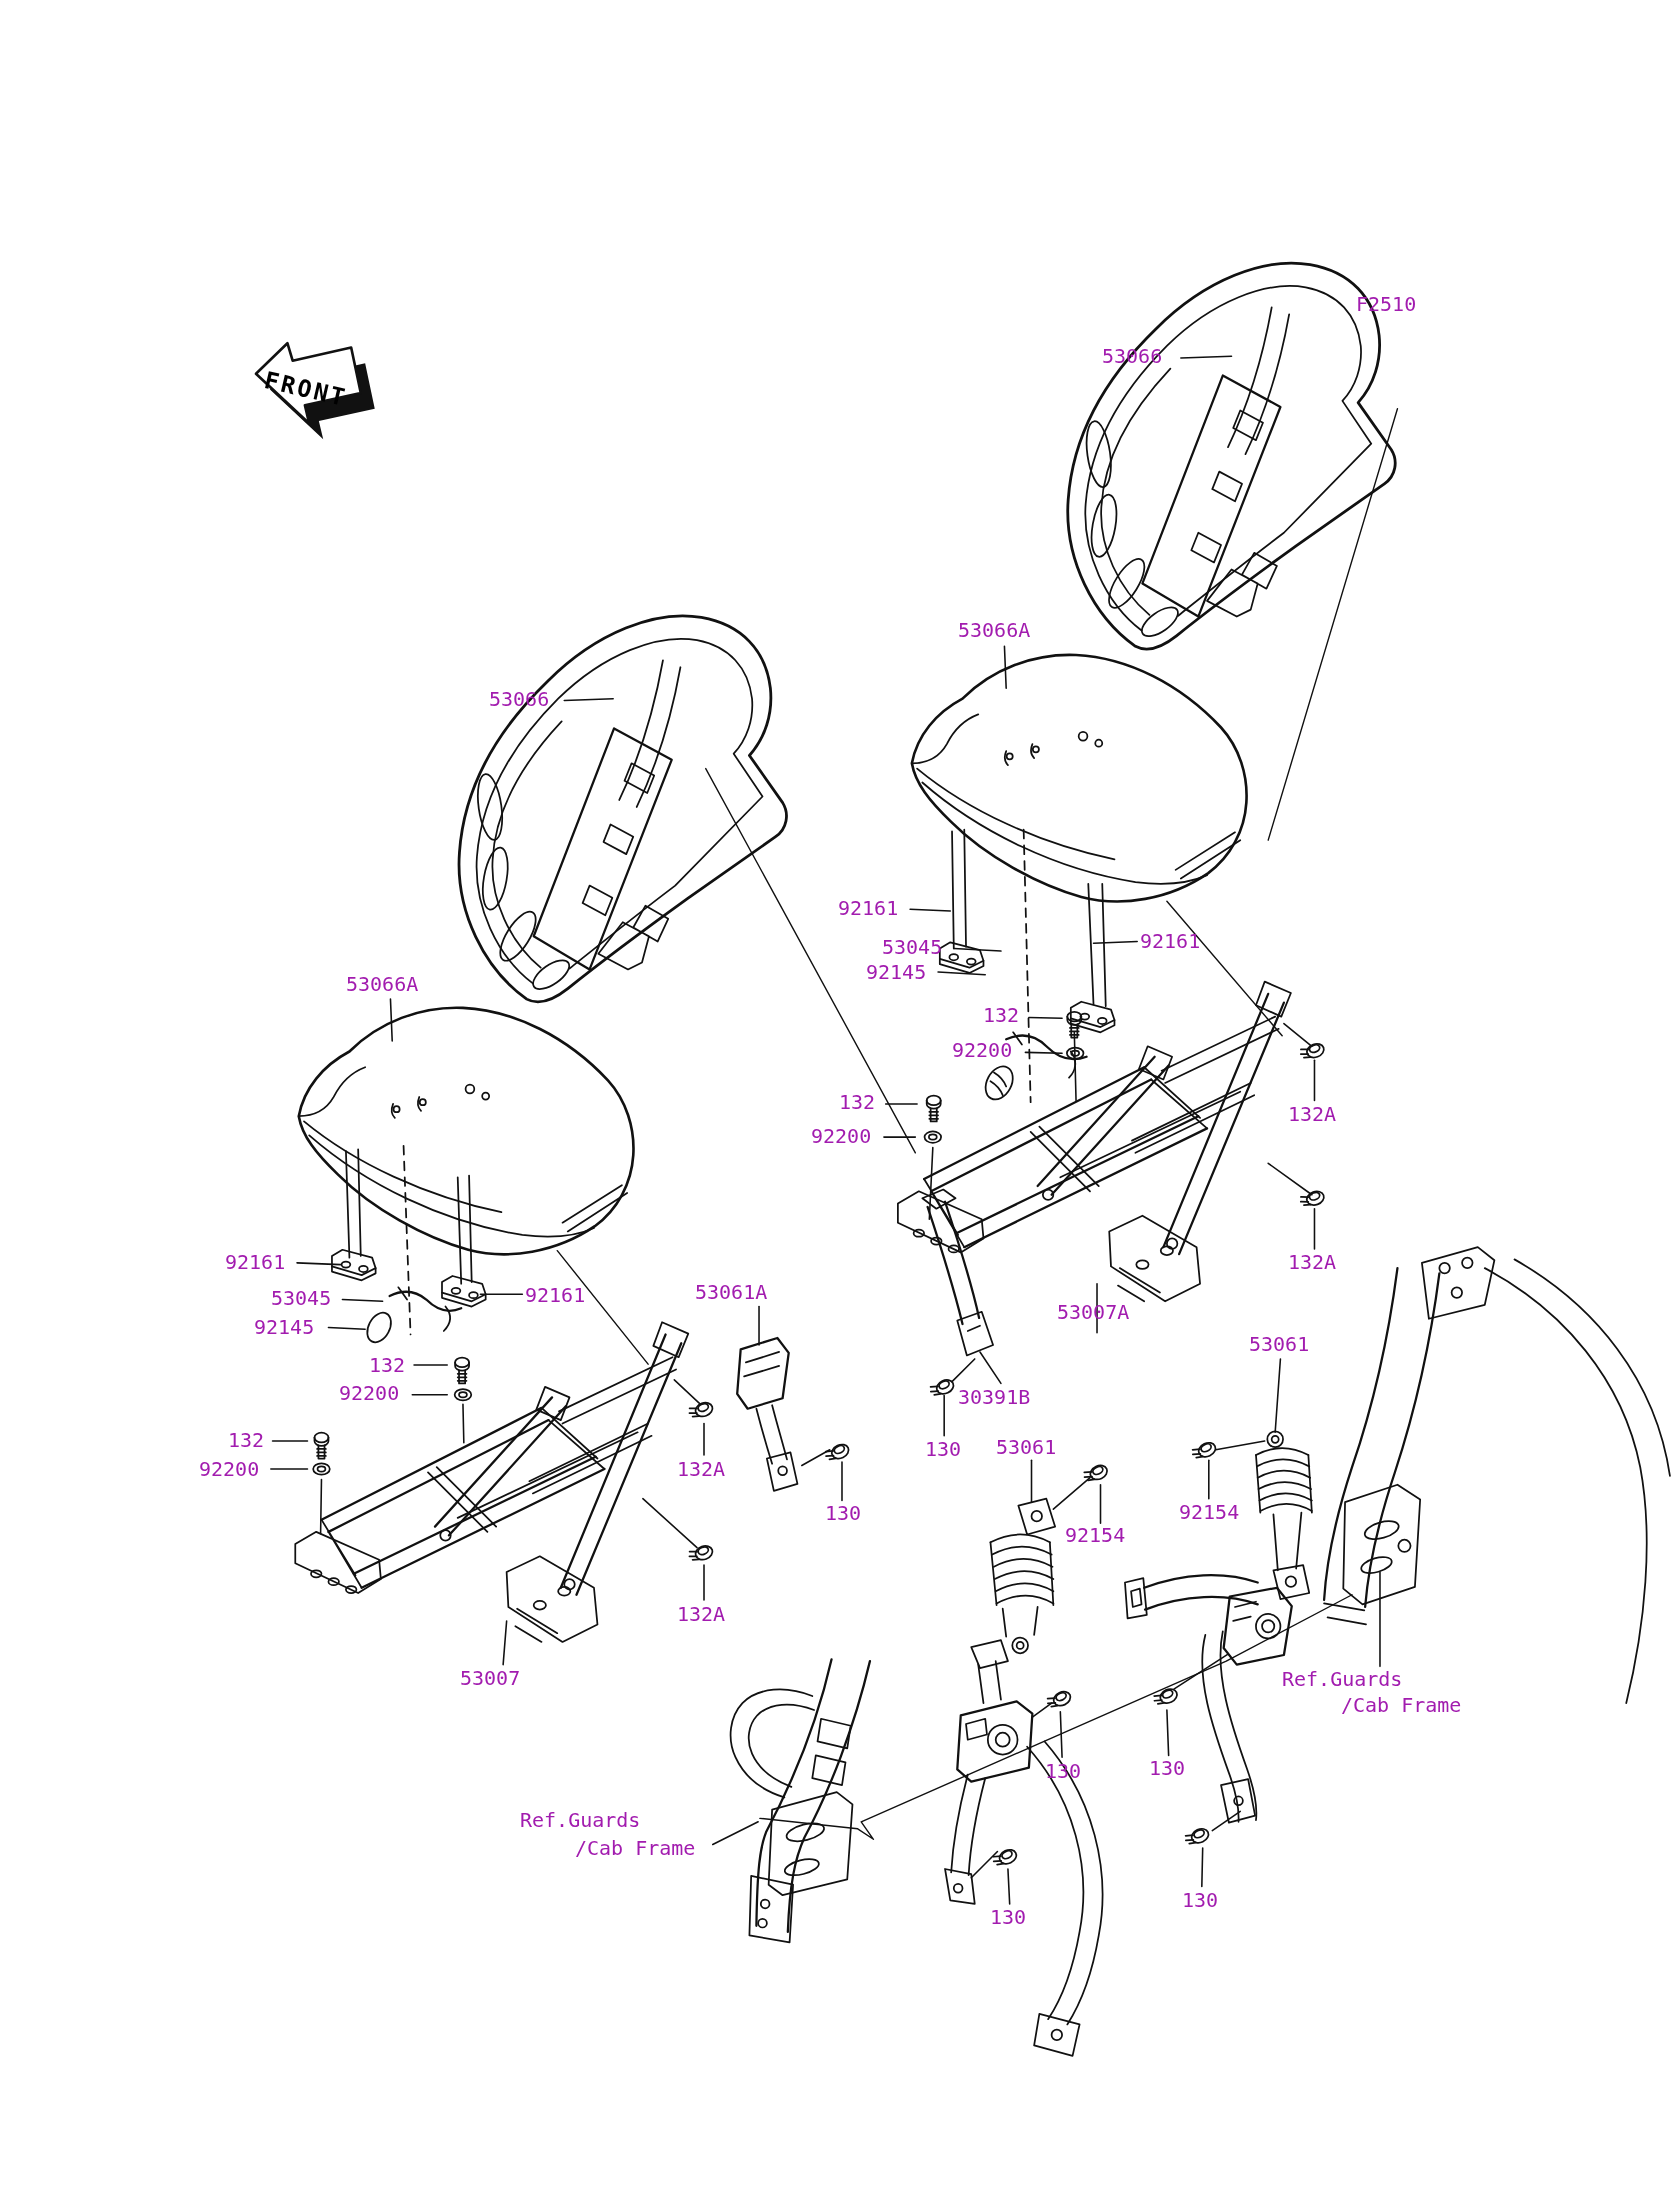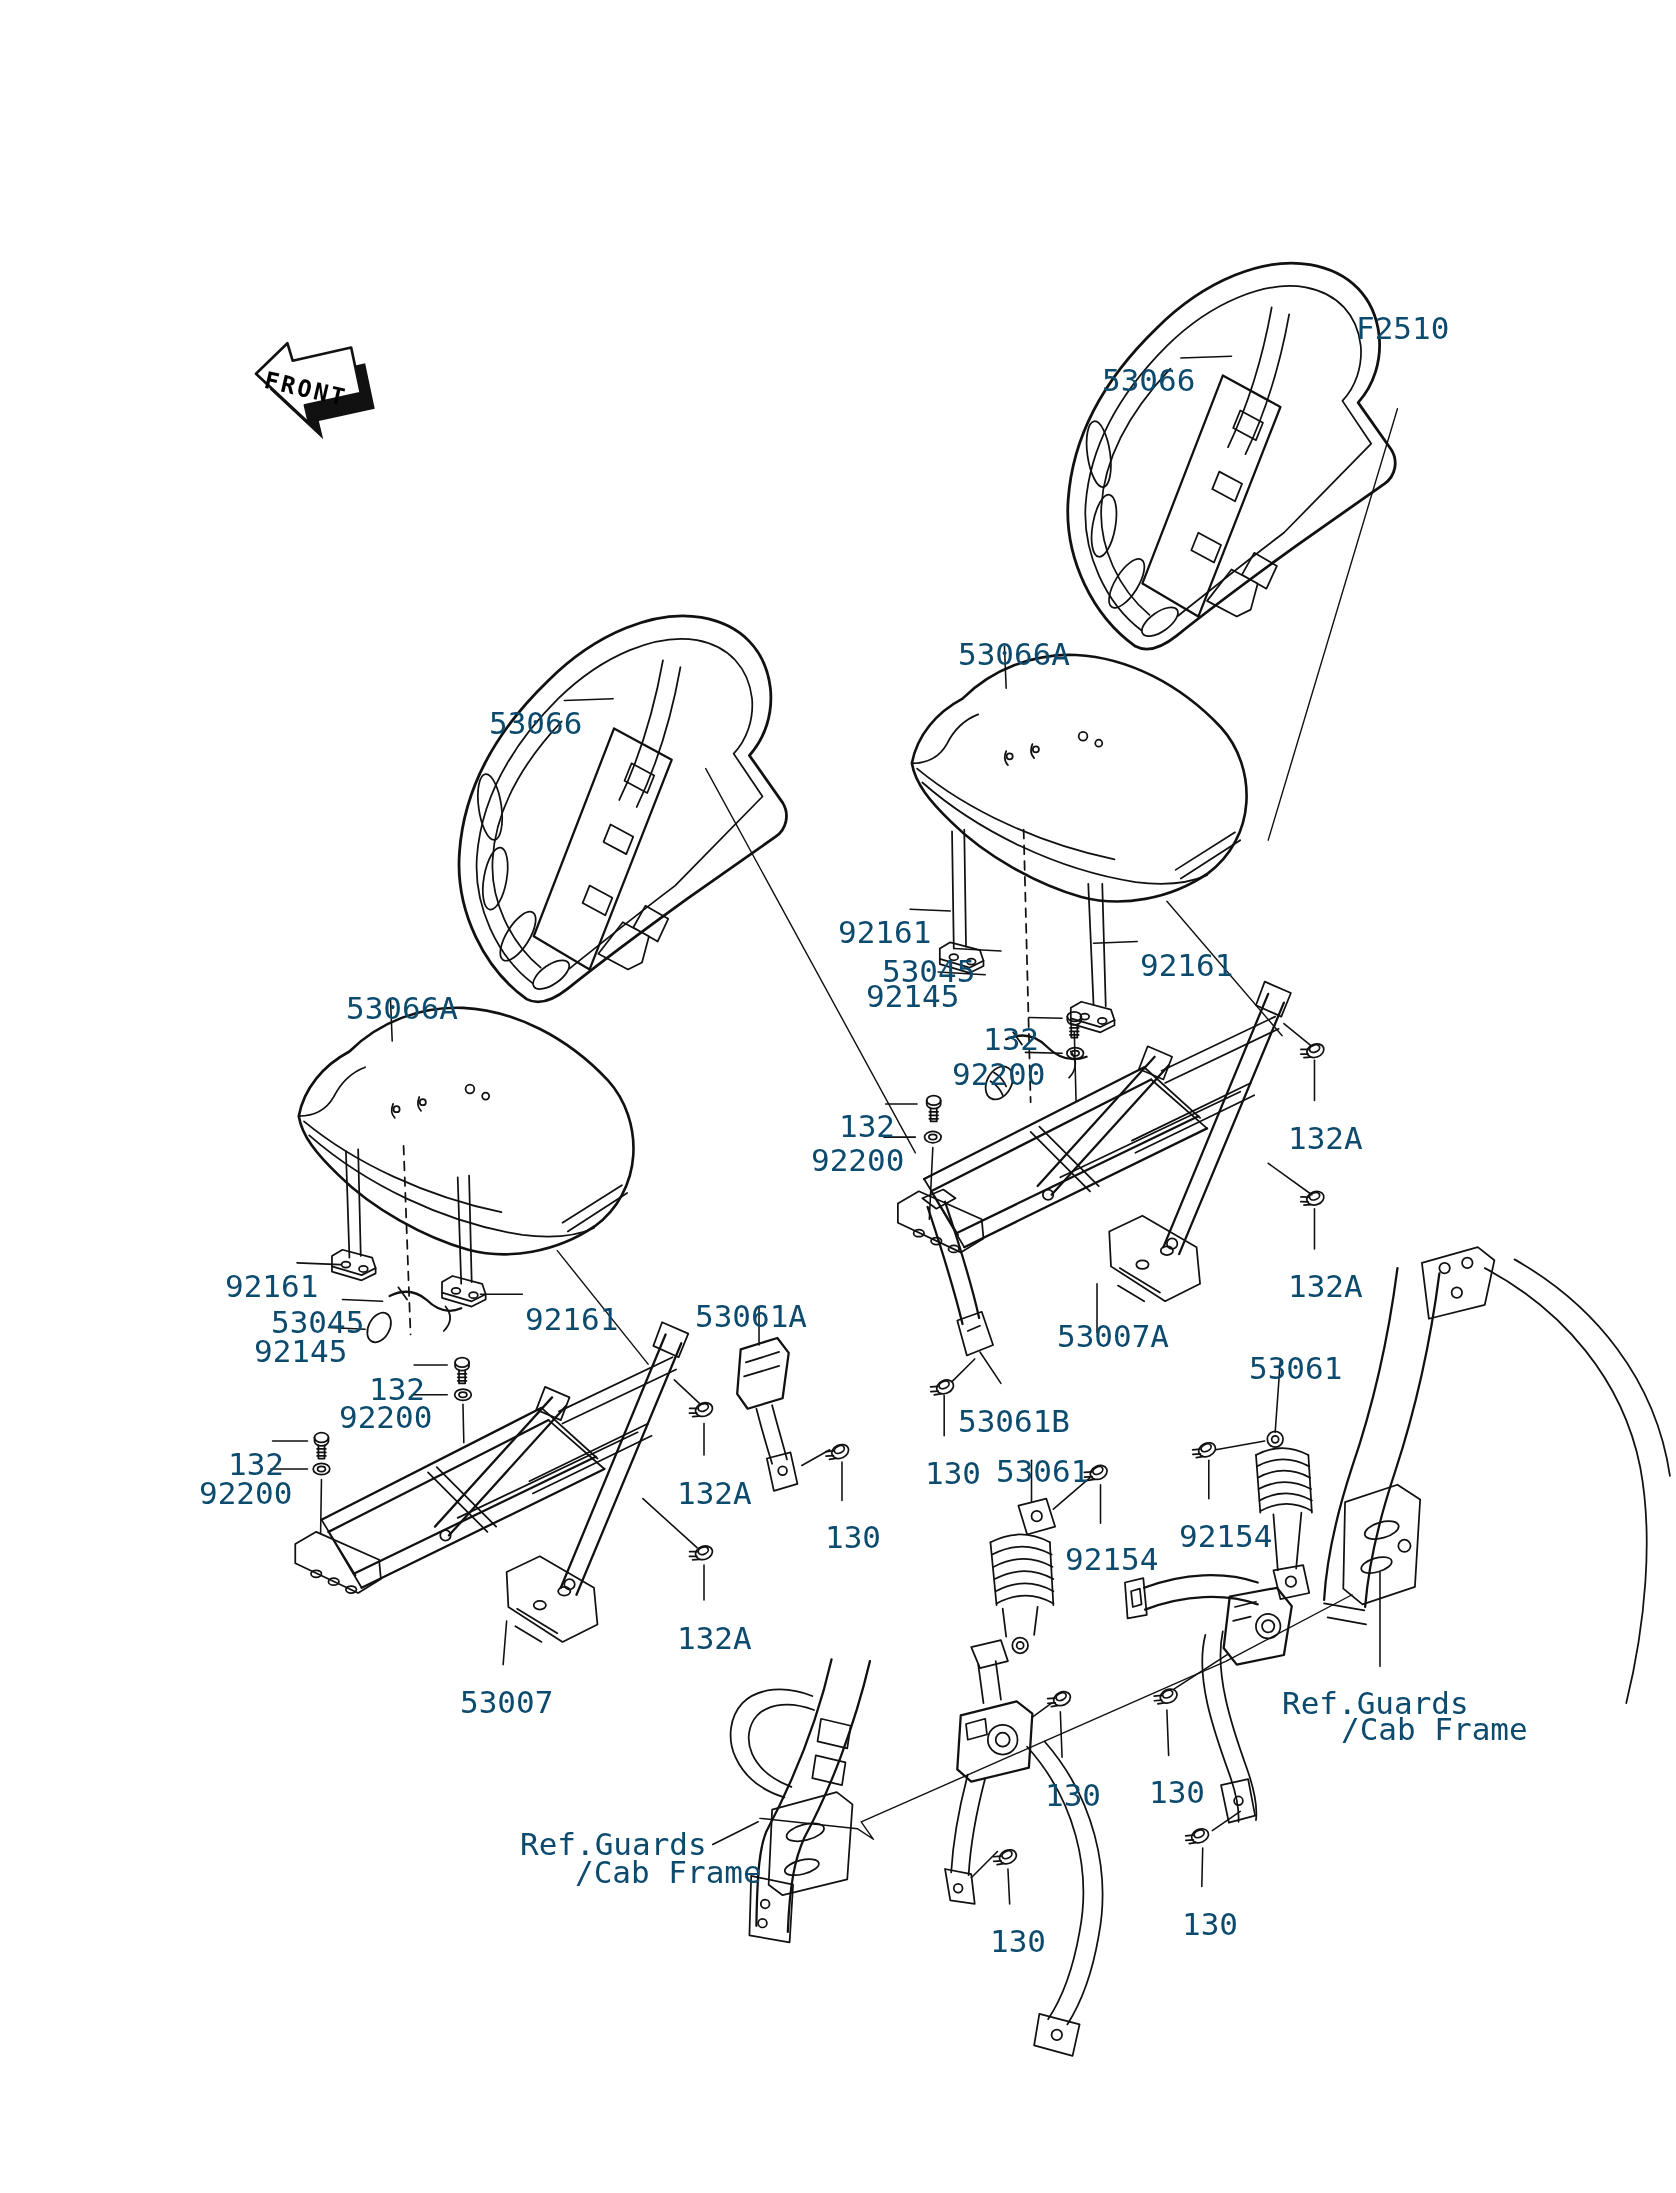--- a/index.html
+++ b/index.html
@@ -1,20 +1,20 @@
 <!DOCTYPE html>
 <html style="font-size:14px"><head>
 <meta charset="utf-8">
 <style>
   html,body{margin:0;padding:0;background:#fff;}
   .canvas{position:relative;width:1677px;height:2193px;background:#ffffff;overflow:hidden;
           font-family:"DejaVu Sans Mono","Liberation Mono",monospace;}
   .canvas svg{position:absolute;left:0;top:0;}
-  .lbl{position:absolute;font-size:31px;line-height:1;color:#0c4a6e;white-space:nowrap;
-       letter-spacing:0px;font-family:"DejaVu Sans Mono","Liberation Mono",monospace;margin-top:19px;}
+  .lbl{position:absolute;font-size:20px;line-height:1;color:#a21caf;white-space:nowrap;
+       letter-spacing:0px;font-family:"DejaVu Sans Mono","Liberation Mono",monospace;}
   .front-text{position:absolute;left:268px;top:366px;font-size:23.6px;font-weight:bold;color:#000;
        transform:rotate(13deg);transform-origin:left top;letter-spacing:2.6px;
        font-family:"DejaVu Sans Mono","Liberation Mono",monospace;}
 </style>
 </head>
 <body>
 
 <div class="canvas">
 
 <svg width="1677" height="2193" viewBox="0 0 1920 2511" fill="none" stroke="#111" stroke-width="2" stroke-linecap="round" stroke-linejoin="round">
@@ -370,21 +370,21 @@
   <div class="lbl" style="left:271px;top:1288px">53045</div>
   <div class="lbl" style="left:254px;top:1317px">92145</div>
   <div class="lbl" style="left:369px;top:1355px">132</div>
   <div class="lbl" style="left:339px;top:1383px">92200</div>
   <div class="lbl" style="left:228px;top:1430px">132</div>
   <div class="lbl" style="left:199px;top:1459px">92200</div>
   <div class="lbl" style="left:677px;top:1459px">132A</div>
   <div class="lbl" style="left:677px;top:1604px">132A</div>
   <div class="lbl" style="left:695px;top:1282px">53061A</div>
   <div class="lbl" style="left:1057px;top:1302px">53007A</div>
-  <div class="lbl" style="left:958px;top:1387px">53061B</div>
+  <div class="lbl" style="left:958px;top:1387px">30391B</div>
   <div class="lbl" style="left:925px;top:1439px">130</div>
   <div class="lbl" style="left:996px;top:1437px">53061</div>
   <div class="lbl" style="left:825px;top:1503px">130</div>
   <div class="lbl" style="left:1065px;top:1525px">92154</div>
   <div class="lbl" style="left:1179px;top:1502px">92154</div>
   <div class="lbl" style="left:1249px;top:1334px">53061</div>
   <div class="lbl" style="left:460px;top:1668px">53007</div>
   <div class="lbl" style="left:520px;top:1810px">Ref.Guards</div>
   <div class="lbl" style="left:575px;top:1838px">/Cab Frame</div>
   <div class="lbl" style="left:1282px;top:1669px">Ref.Guards</div>

